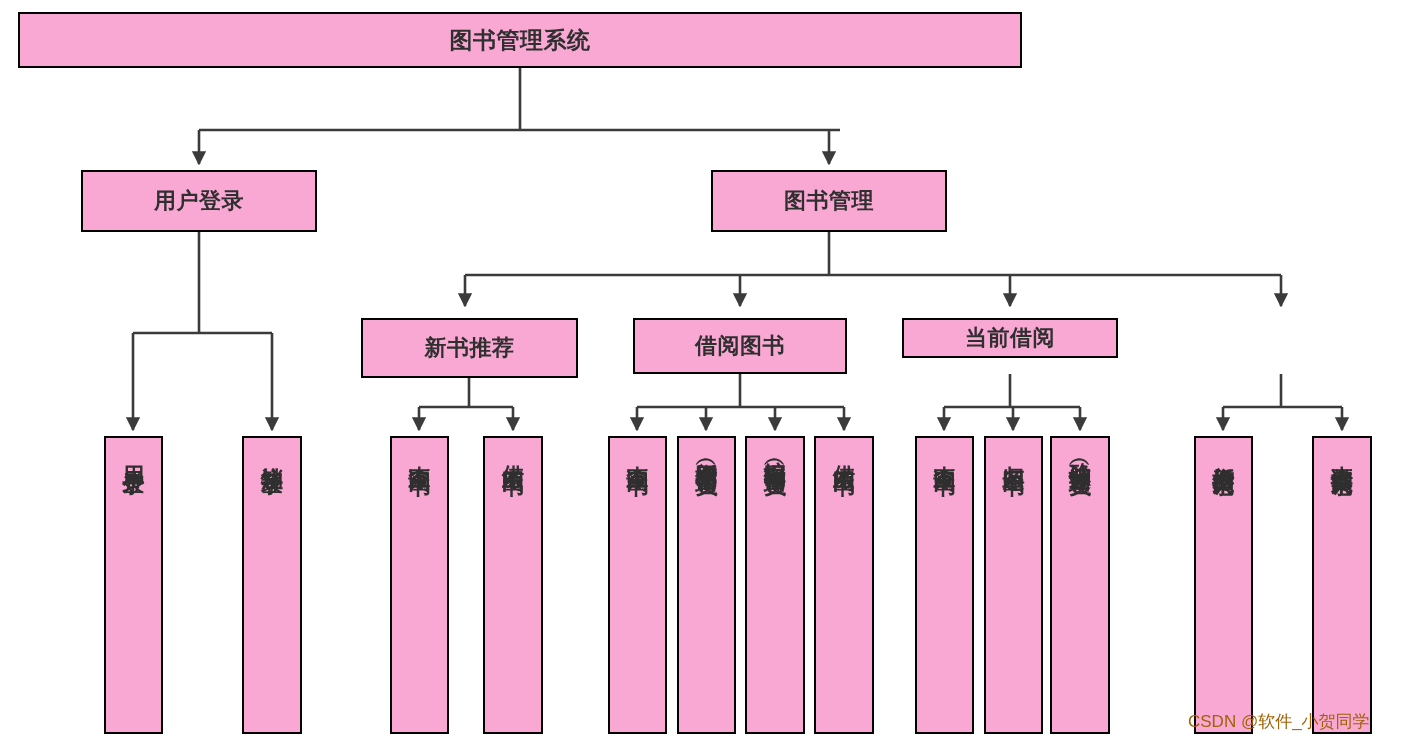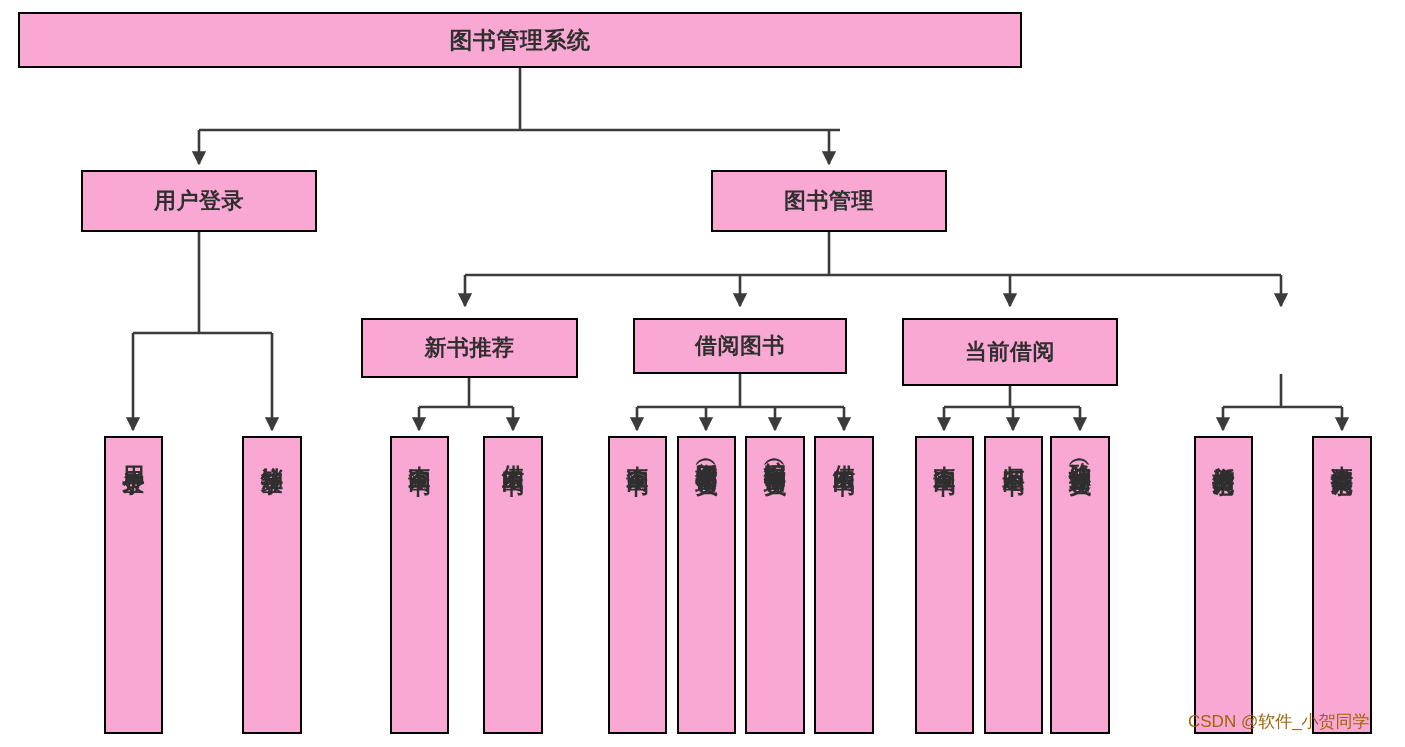--- a/index.html
+++ b/index.html
@@ -138,21 +138,21 @@
   </div>
 
   <div class="node n-h" style="left:361px; top:318px; width:217px; height:60px;">
     <span class="lbl">新书推荐</span>
   </div>
 
   <div class="node n-h" style="left:633px; top:318px; width:214px; height:56px;">
     <span class="lbl">借阅图书</span>
   </div>
 
-  <div class="node n-h" style="left:902px; top:318px; width:216px; height:68px;">
+  <div class="node n-h" style="left:902px; top:318px; width:216px; height:40px;">
     <span class="lbl">当前借阅</span>
   </div>
 
 
   <div class="node n-v" style="left:104px; top:436px; width:59px; height:298px;">
     <span class="lbl">用户登录</span>
   </div>
 
   <div class="node n-v" style="left:242px; top:436px; width:60px; height:298px;">
     <span class="lbl">注销登录</span>

